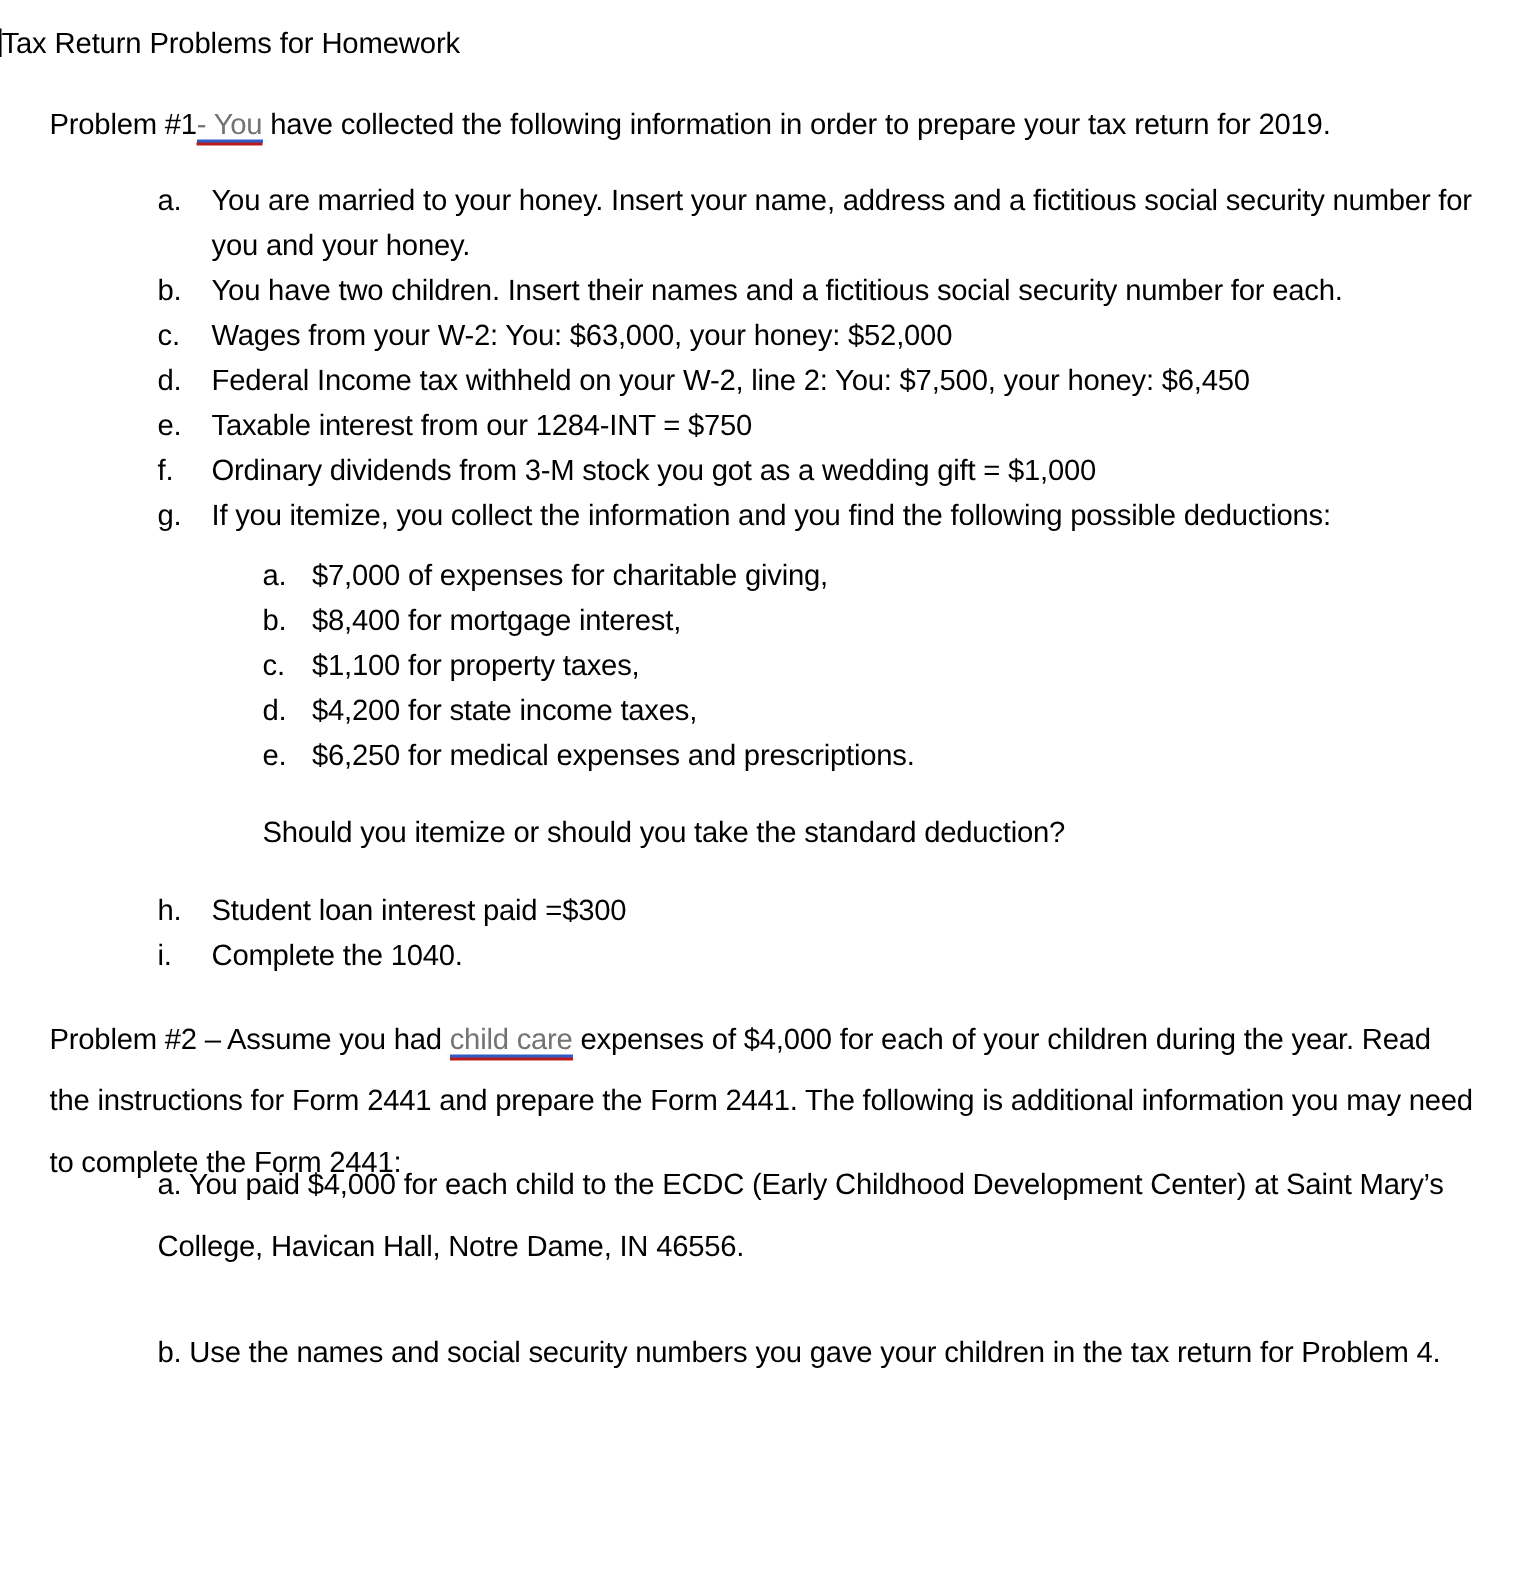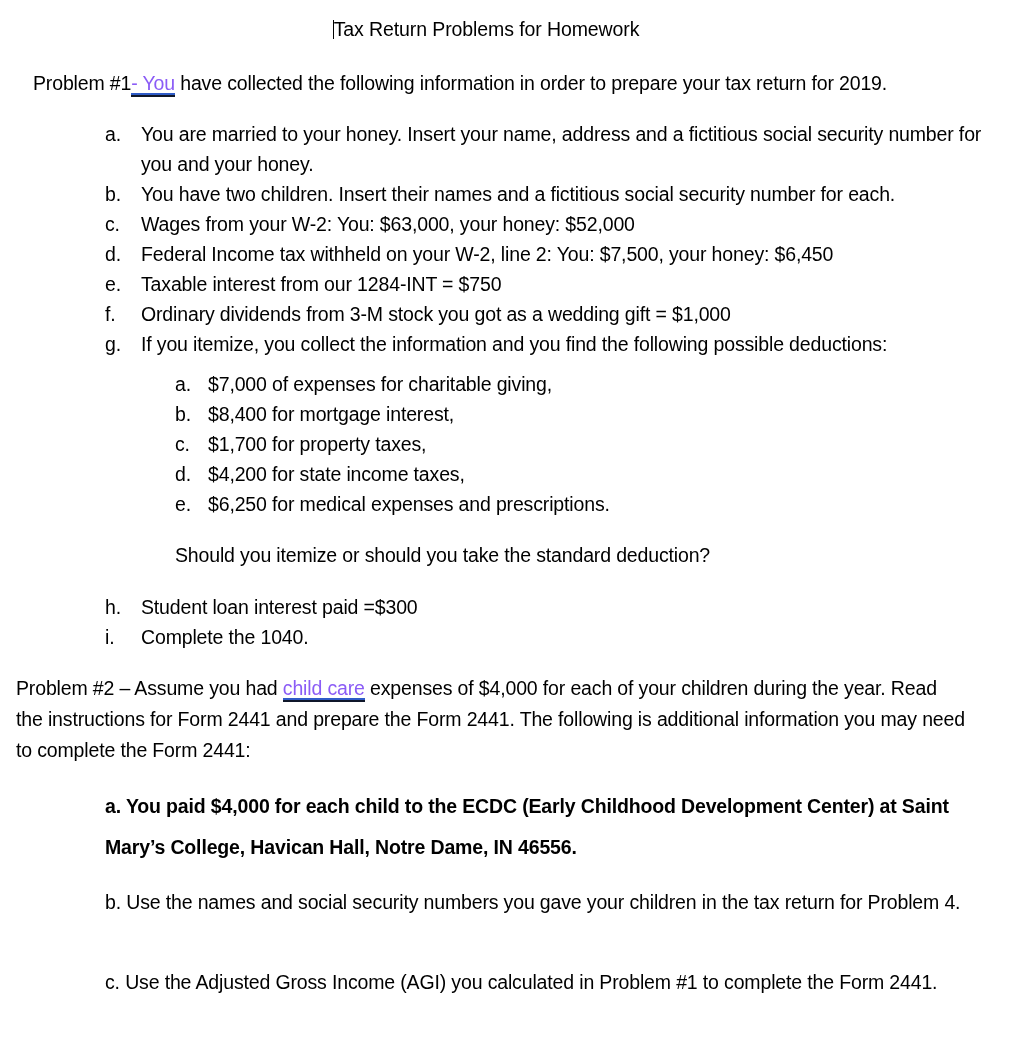--- a/index.html
+++ b/index.html
@@ -20,26 +20,24 @@
     overflow: hidden;
     box-sizing: border-box;
   }
 
   
   .doc-title {
     position: absolute;
     left: 0;
     top: 16px;
     width: 920px;
-    text-align: center;
     font-size: 19.5px;
     line-height: 26px;
     letter-spacing: -0.1px;
     white-space: nowrap;
-    padding-left: 26px;
   }
   .caret {
     display: inline-block;
     width: 1px;
     height: 19px;
     background: #000;
     vertical-align: -3px;
     margin-right: 0px;
   }
 
@@ -51,22 +49,22 @@
     letter-spacing: -0.15px;
   }
 
   
   #p1-intro {
     left: 33px;
     top: 68px;
     width: 960px;
   }
   .blue-dunder {
-    color: #8b5cf6;
-    border-bottom: 2px solid #0f172a;
+    color: #737373;
+    border-bottom: 2px solid #b91c1c;
     box-shadow: inset 0 -5px 0 -3px #2F5CC8;
     padding-bottom: 1px;
   }
 
   
   .list-outer {
     position: absolute;
     left: 105px;
     top: 119px;
     width: 890px;
@@ -115,35 +113,35 @@
     left: 105px;
     top: 592px;
     width: 890px;
     font-size: 19.5px;
     line-height: 30px;
     letter-spacing: -0.15px;
   }
 
   
   #p2-intro {
-    left: 16px;
+    left: 33px;
     top: 673px;
     width: 950px;
-    line-height: 31px;
+    line-height: 41px;
   }
 
   
   .p2-item {
     position: absolute;
     left: 105px;
     font-size: 19.5px;
     letter-spacing: -0.15px;
     width: 860px;
   }
-  #p2-a { top: 786px; line-height: 41px; font-weight: bold; }
+  #p2-a { top: 770px; line-height: 41px; }
   #p2-b { top: 887px; line-height: 30px; }
   #p2-c { top: 967px; line-height: 30px; }
 </style>
 </head>
 <body>
 
 <div id="page">
 
   <div class="doc-title"><span class="caret"></span><span>Tax Return Problems for Homework</span></div>
 
@@ -184,21 +182,21 @@
     <div class="li">
       <span class="mk">a.</span>
       <span class="tx">$7,000 of expenses for charitable giving,</span>
     </div>
     <div class="li">
       <span class="mk">b.</span>
       <span class="tx">$8,400 for mortgage interest,</span>
     </div>
     <div class="li">
       <span class="mk">c.</span>
-      <span class="tx">$1,700 for property taxes,</span>
+      <span class="tx">$1,100 for property taxes,</span>
     </div>
     <div class="li">
       <span class="mk">d.</span>
       <span class="tx">$4,200 for state income taxes,</span>
     </div>
     <div class="li">
       <span class="mk">e.</span>
       <span class="tx">$6,250 for medical expenses and prescriptions.</span>
     </div>
   </div>
@@ -213,15 +211,14 @@
     <div class="li">
       <span class="mk">i.</span>
       <span class="tx">Complete the 1040.</span>
     </div>
   </div>
 
   <div class="para" id="p2-intro"><span>Problem #2 – Assume you had </span><span class="blue-dunder">child care</span><span> expenses of $4,000 for each of your children during the year. Read the instructions for Form 2441 and prepare the Form 2441.  The following is additional information you may need to complete the Form 2441:</span></div>
 
   <div class="p2-item" id="p2-a">a.  You paid $4,000 for each child to the ECDC (Early Childhood Development Center) at Saint Mary’s College, Havican Hall, Notre Dame, IN 46556.</div>
   <div class="p2-item" id="p2-b">b.  Use the names and social security numbers you gave your children in the tax return for Problem 4.</div>
-  <div class="p2-item" id="p2-c">c.  Use the Adjusted Gross Income (AGI) you calculated in Problem #1 to complete the Form 2441.</div>
 
 </div>
 
 </body></html>

